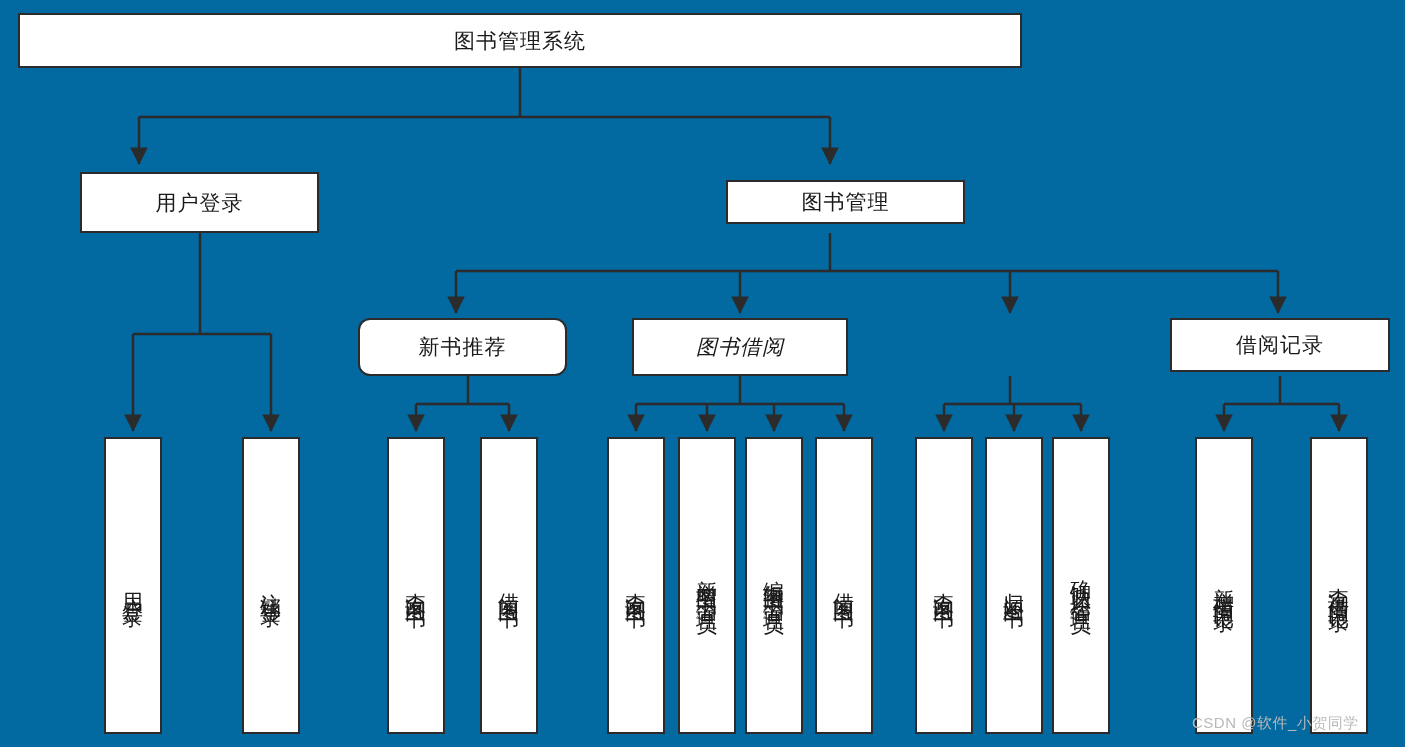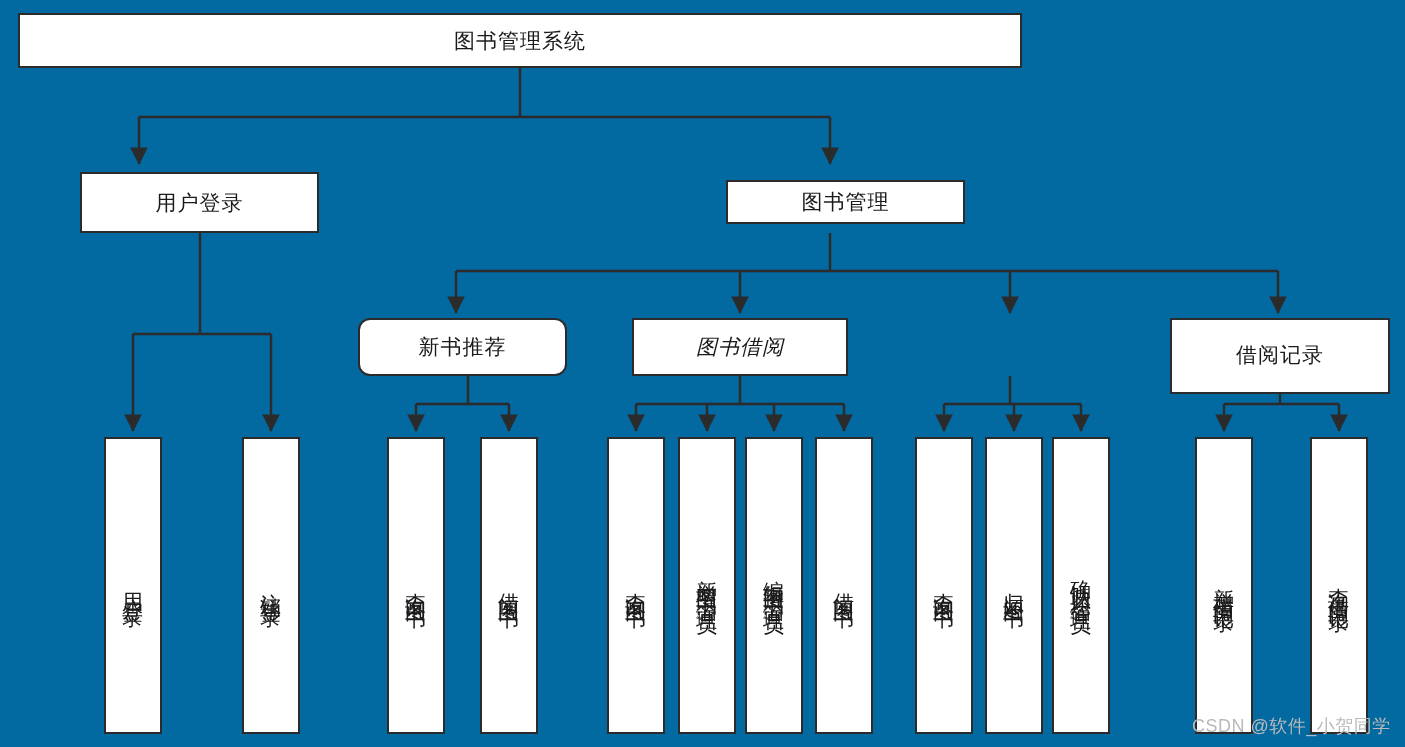--- a/index.html
+++ b/index.html
@@ -49,21 +49,21 @@
     padding: 4px 0;
     white-space: nowrap;
   }
   .node.vert .vtext {
     writing-mode: vertical-rl;
     text-orientation: upright;
     display: block;
   }
   .watermark {
     position: absolute;
-    font-size: 18px;
+    font-size: 15px;
     color: #b9b9b9;
     letter-spacing: 0.5px;
     white-space: nowrap;
     user-select: none;
   }
 </style>
 </head>
 <body>
 
 <div id="canvas">
@@ -128,21 +128,21 @@
   <div class="node horiz" style="left:726px; top:172px; width:239px; height:44px;margin-top:8px;">
     <span>图书管理</span>
   </div>
 
   <div class="node horiz" style="left:358px; top:318px; width:209px; height:58px;border-radius:12px;">
     <span>新书推荐</span>
   </div>
   <div class="node horiz" style="left:632px; top:318px; width:216px; height:58px;font-style:italic;">
     <span>图书借阅</span>
   </div>
-  <div class="node horiz" style="left:1170px; top:318px; width:220px; height:76px;font-family:Liberation Serif, serif;">
+  <div class="node horiz" style="left:1170px; top:318px; width:220px; height:54px;">
     <span>借阅记录</span>
   </div>
 
   <div class="node vert" style="left:104px; top:437px; width:58px; height:297px;">
     <span class="vtext">用户登录</span>
   </div>
   <div class="node vert" style="left:242px; top:437px; width:58px; height:297px;">
     <span class="vtext">注销登录</span>
   </div>
 

